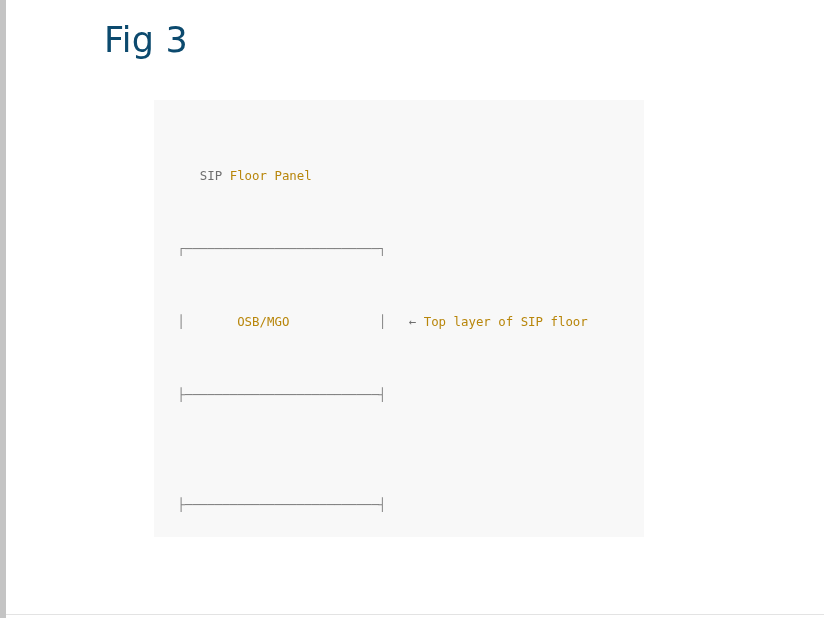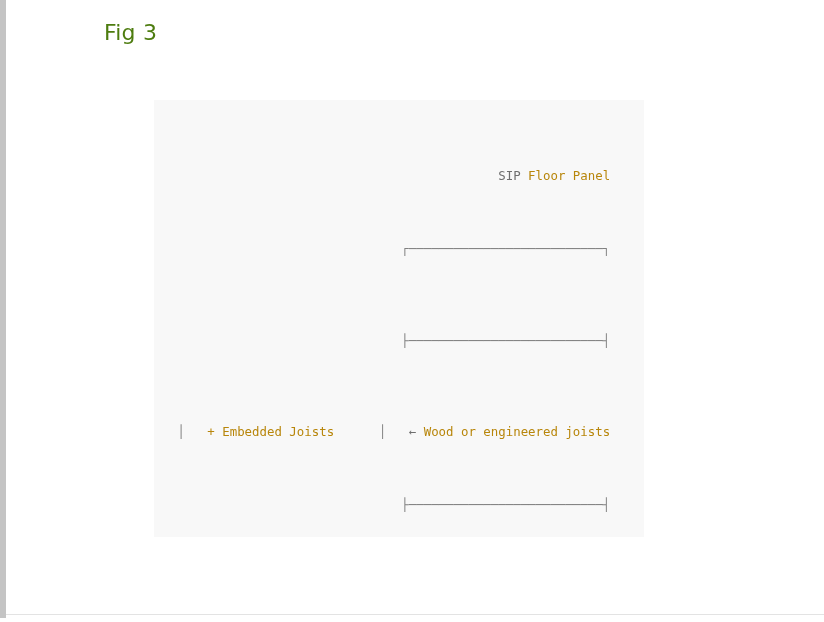--- a/index.html
+++ b/index.html
@@ -36,23 +36,23 @@
     top: 0;
     width: 818px;
     height: 614px;
     background: #ffffff;
   }
   #page-title {
     position: absolute;
     left: 98px;
     top: 20px;
     font-family: "DejaVu Sans", "Liberation Sans", sans-serif;
-    font-size: 22px;
+    font-size: 35px;
     font-weight: 400;
-    color: #4d7c0f;
+    color: #0c4a6e;
     letter-spacing: 0.2px;
     white-space: pre;
   }
   #figure-panel {
     position: absolute;
     left: 148px;
     top: 100px;
     width: 490px;
     height: 437px;
     background: #f8f8f8;
@@ -62,46 +62,46 @@
     left: 16px;
     top: 12px;
     font-family: "DejaVu Sans Mono", "Liberation Mono", monospace;
     font-size: 12.4px;
     line-height: 18.3px;
     white-space: pre;
     color: #6e6e6e;
     letter-spacing: 0px;
     tab-size: 4;
   }
-  .ln { display: block; height: 18.3px; text-align: right; }
+  .ln { display: block; height: 18.3px; }
   .hl { color: #b8860b; }
   .dim { color: #6e6e6e; }
   .rule { color: #808080; }
 </style>
 </head>
 <body>
 
 <div id="left-gutter"></div>
 
 <div id="page">
 
   <div id="page-title">Fig 3</div>
 
   <div id="figure-panel">
     <div id="ascii-art">
 
       <span class="ln"><span class="dim">    SIP</span><span class="hl"> Floor Panel</span></span>
 
       <span class="ln"><span class="rule"> ┌──────────────────────────┐</span></span>
 
+      <span class="ln"><span class="rule"> │</span><span class="hl">       OSB/MGO            </span><span class="rule">│</span><span class="dim">   ← </span><span class="hl">Top layer of SIP floor</span></span>
 
       <span class="ln"><span class="rule"> ├──────────────────────────┤</span></span>
 
 
-      <span class="ln"><span class="rule"> │</span><span class="hl">   + Embedded Joists      </span><span class="rule">│</span><span class="dim">   ← </span><span class="hl">Wood or engineered joists</span></span>
 
       <span class="ln"><span class="rule"> ├──────────────────────────┤</span></span>
 
       
 
       
 
       
 
       

